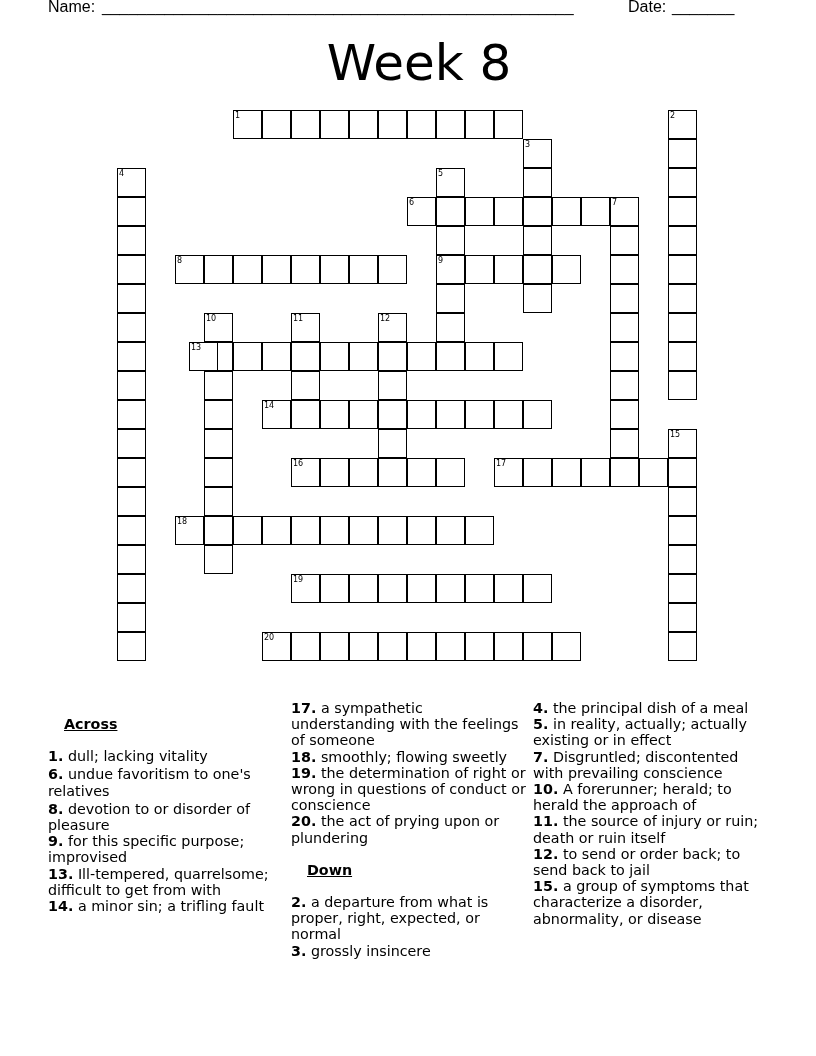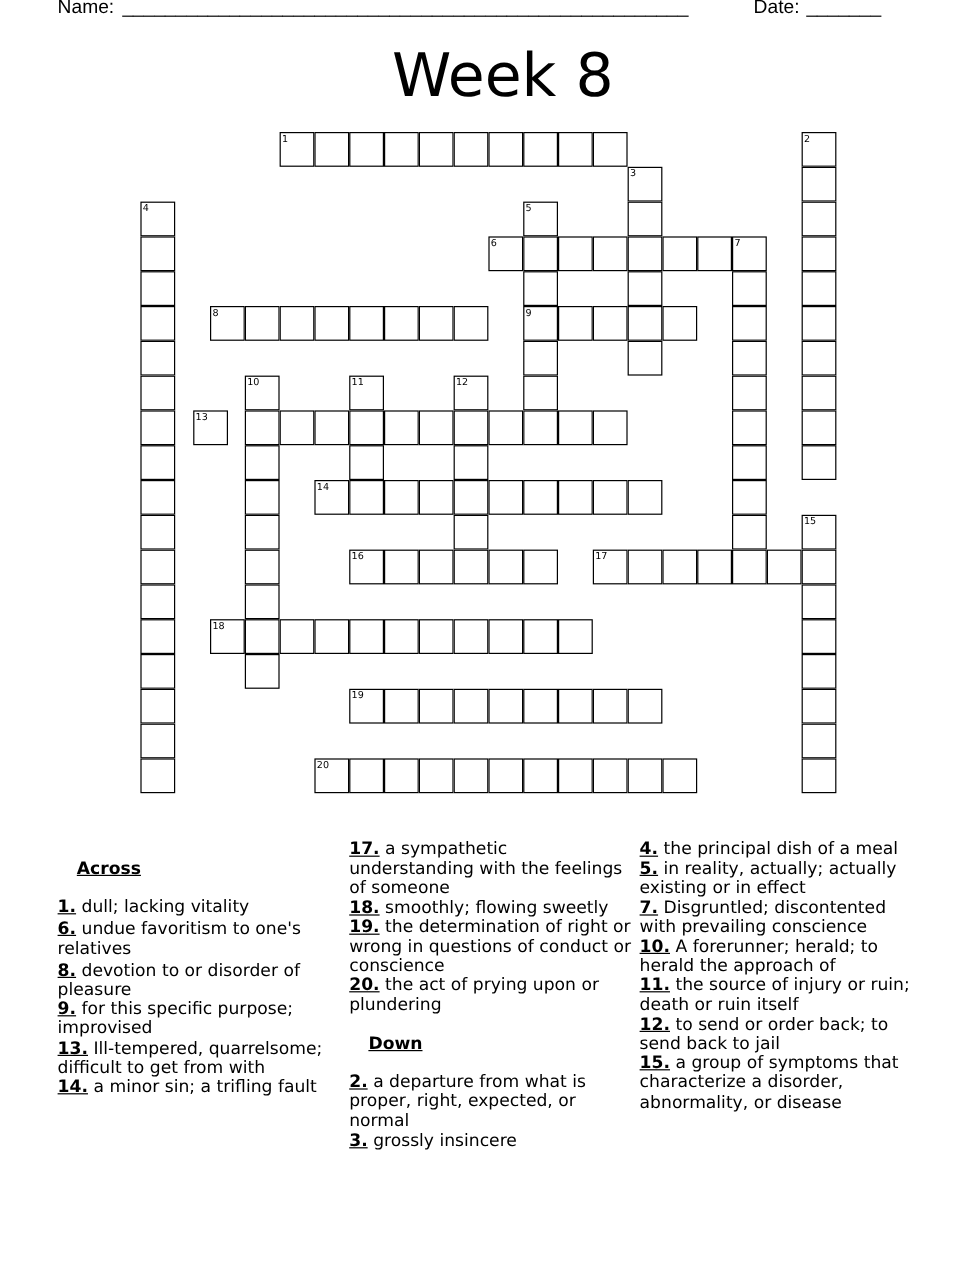--- a/index.html
+++ b/index.html
@@ -28,21 +28,21 @@
   }
   .clues {
     position:absolute; top:700px; font-family:"DejaVu Sans", sans-serif;
     font-size:14.3px; line-height:16.2px; color:#000;
   }
   .col1 { left:48px; width:235px; }
   .col2 { left:291px; width:238px; }
   .col3 { left:533px; width:240px; }
   .section-head { font-weight:bold; text-decoration:underline; margin:16px; }
   .clue { margin:0; }
-  .clue b { font-weight:bold;text-decoration:underline; }
+  .clue b { font-weight:bold; }
   .gap { margin-top:2px; }
 </style>
 </head>
 <body>
 
 <div class="header-line">
   <span class="name-label">Name:</span>
   <span class="name-blank">_____________________________________________________</span>
   <span class="date-label">Date:</span>
   <span class="date-blank">_______</span>
@@ -163,21 +163,21 @@
     <div class="cell" style="left: 174px; top: 261px;"></div>
     <div class="cell" style="left: 174px; top: 290px;"></div>
     <div class="cell" style="left: 261px; top: 203px;">
       <span class="num">12</span>
     </div>
     <div class="cell" style="left: 261px; top: 232px;"></div>
     <div class="cell" style="left: 261px; top: 261px;"></div>
     <div class="cell" style="left: 261px; top: 290px;"></div>
     <div class="cell" style="left: 261px; top: 319px;"></div>
     <div class="cell" style="left: 261px; top: 348px;"></div>
-    <div class="cell" style="left: 44px; top: 232px;">
+    <div class="cell" style="left: 72px; top: 232px;">
       <span class="num">13</span>
     </div>
     <div class="cell" style="left: 116px; top: 232px;"></div>
     <div class="cell" style="left: 145px; top: 232px;"></div>
     <div class="cell" style="left: 203px; top: 232px;"></div>
     <div class="cell" style="left: 232px; top: 232px;"></div>
     <div class="cell" style="left: 290px; top: 232px;"></div>
     <div class="cell" style="left: 348px; top: 232px;"></div>
     <div class="cell" style="left: 377px; top: 232px;"></div>
     <div class="cell" style="left: 145px; top: 290px;">

